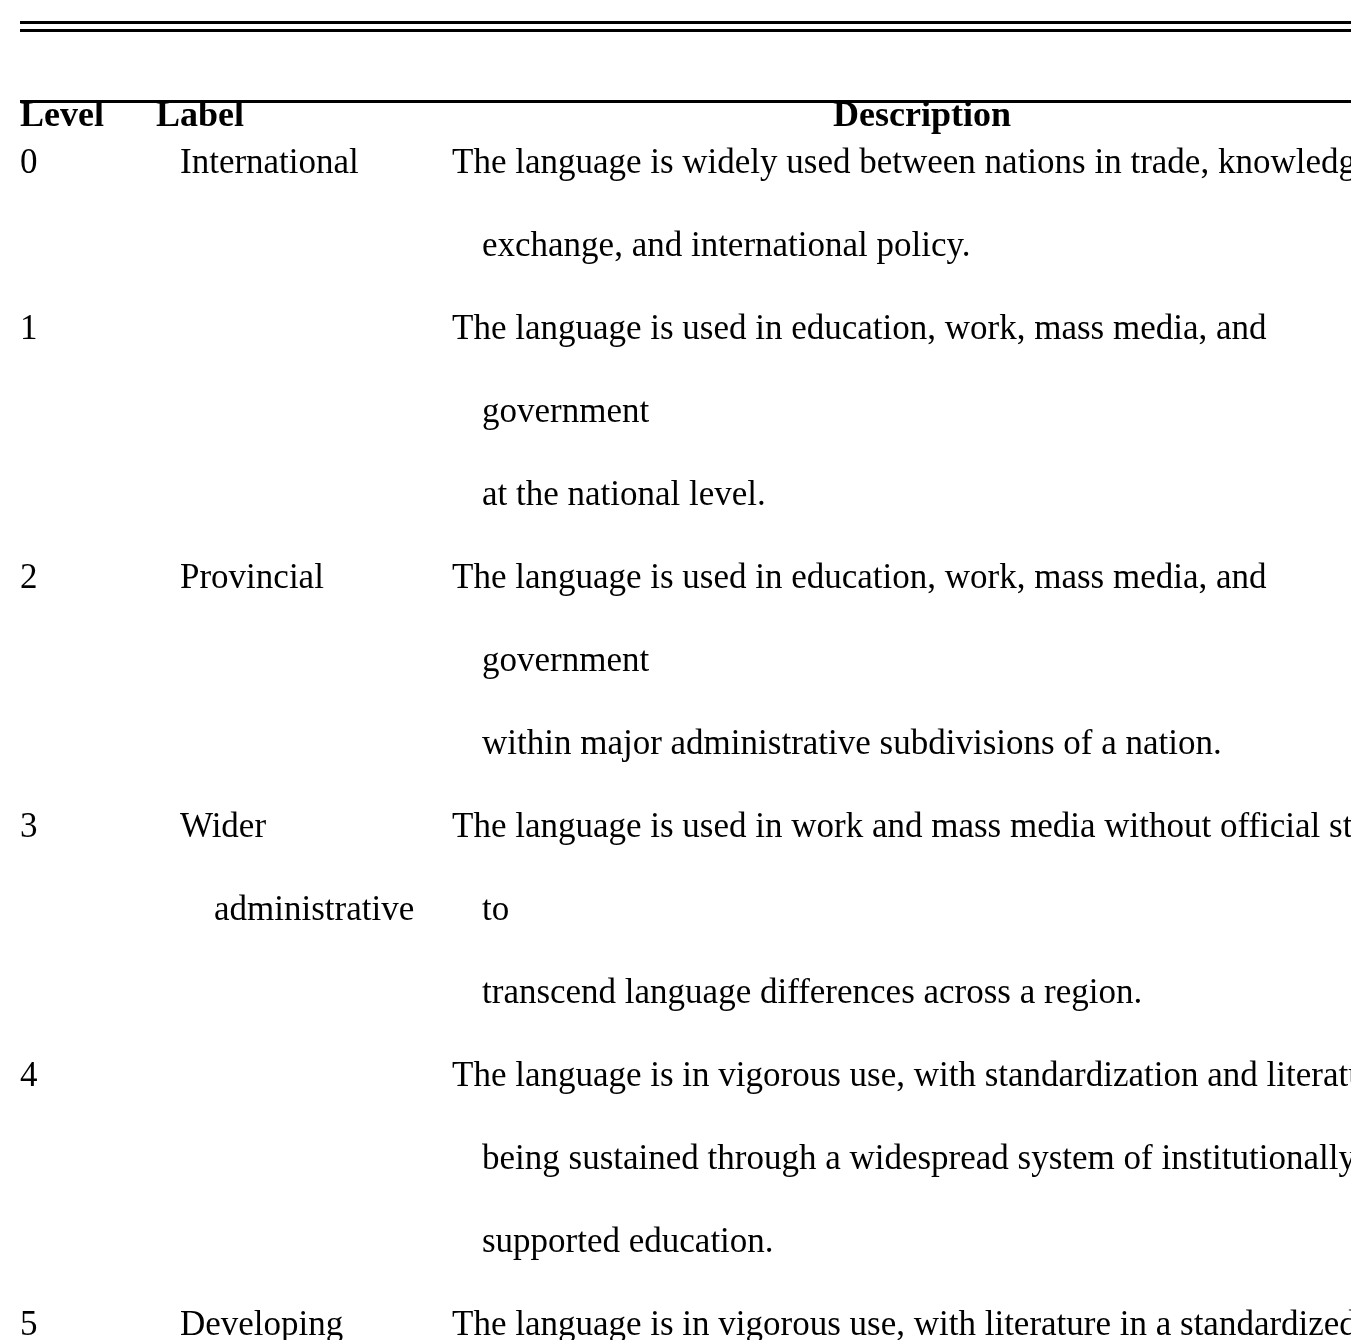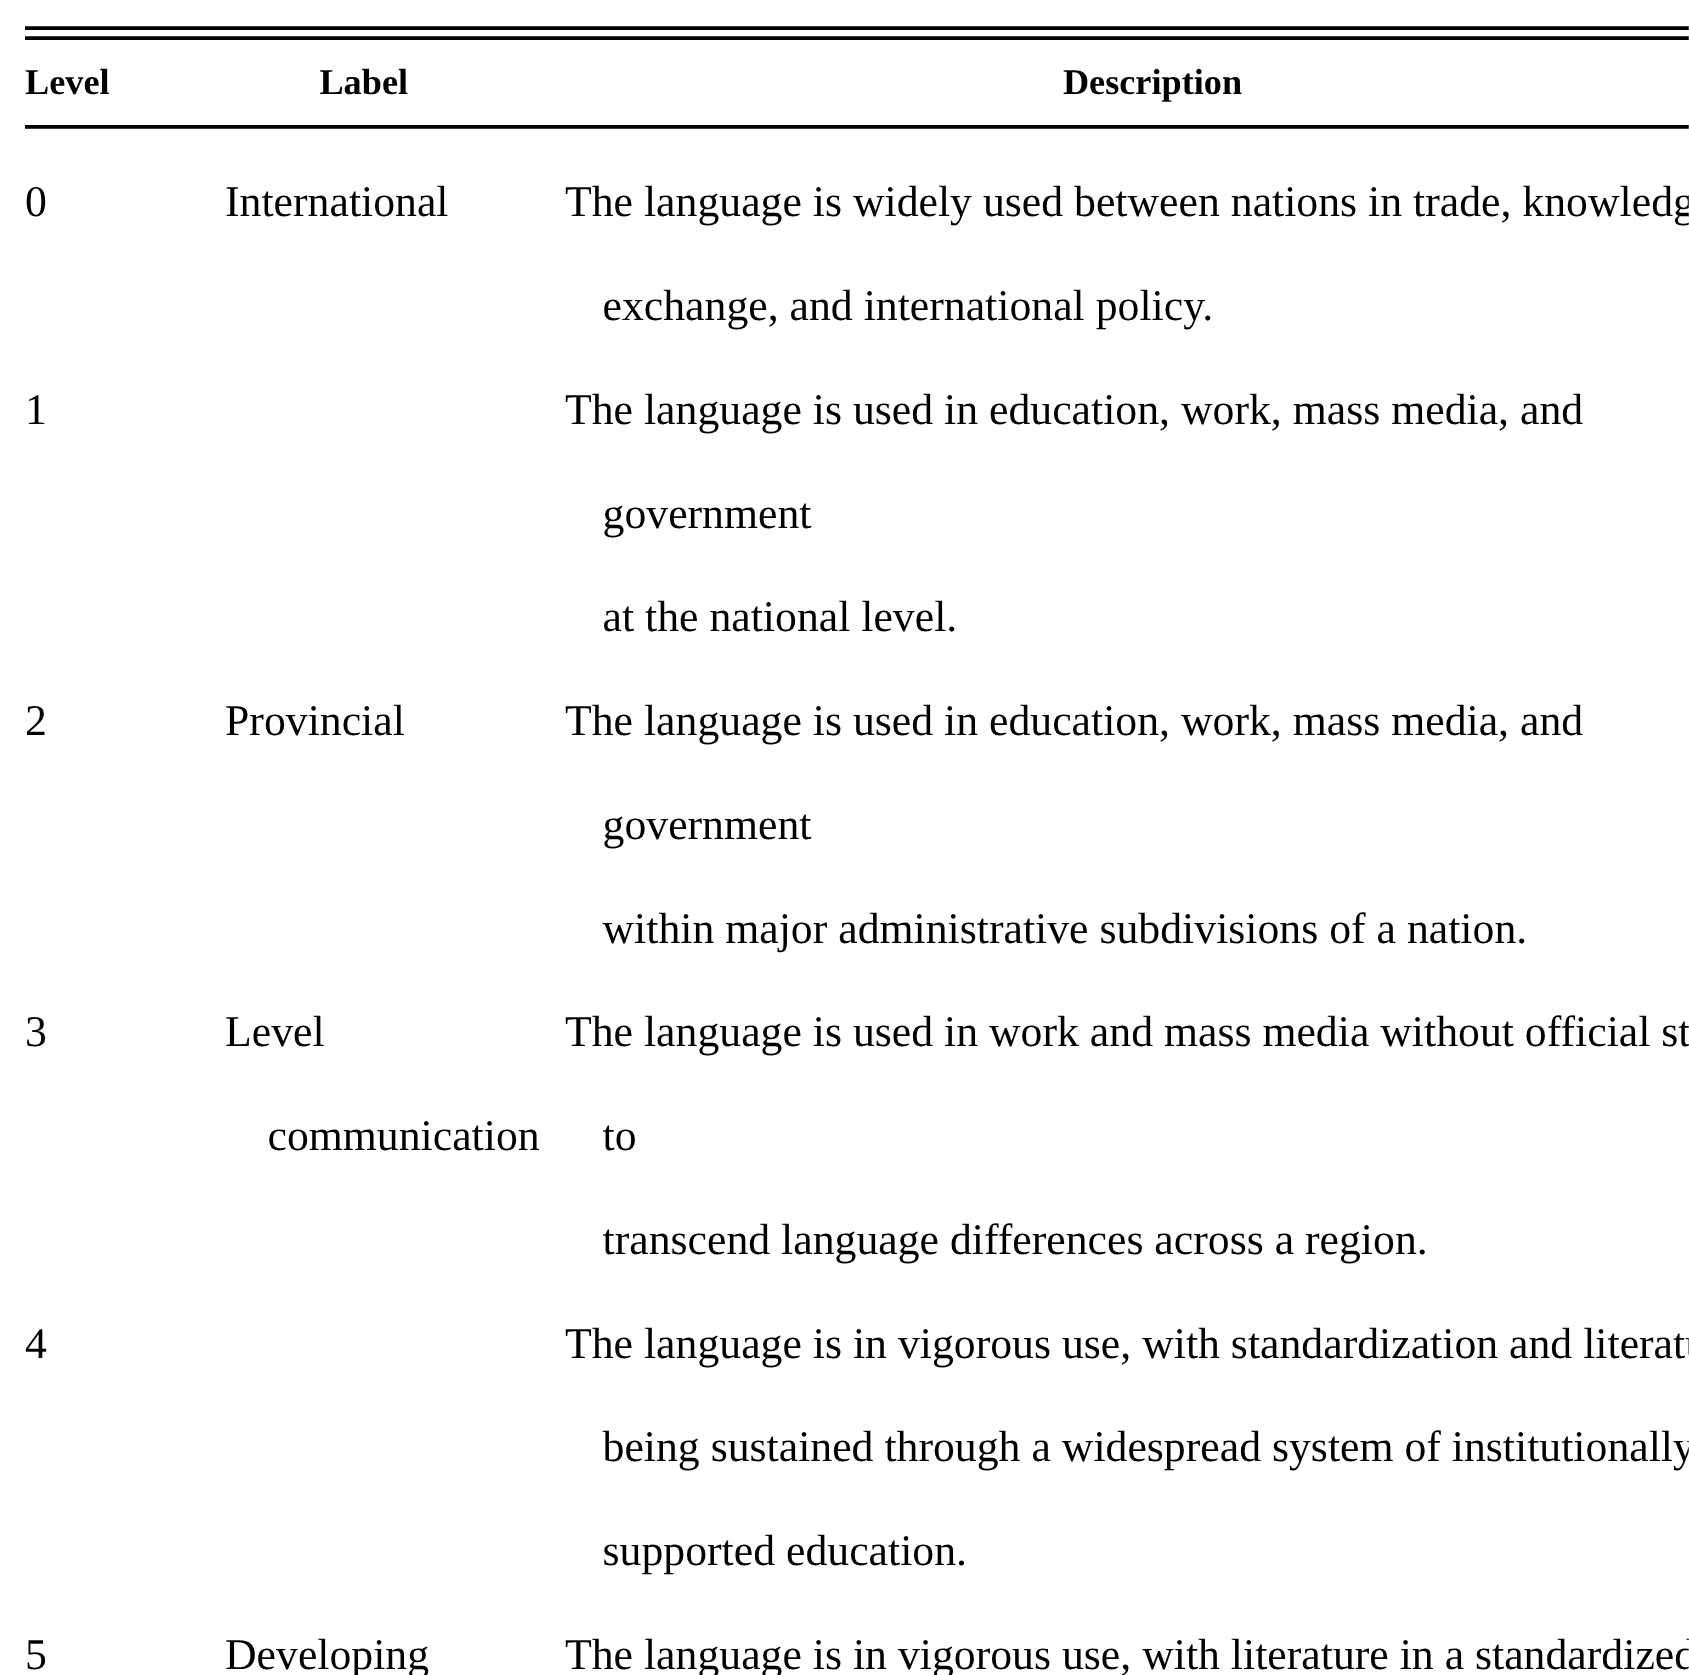--- a/index.html
+++ b/index.html
@@ -46,26 +46,27 @@
   .midrule    { margin-top: 0; }
 
   
   .thead {
     height: 68px;
     position: relative;
   }
   .thead .cell {
     position: absolute;
     font-weight: bold;
-    font-size: 29px;
+    font-size: 36px;
     line-height: 68px;
     white-space: nowrap;
+    margin-top: 48px;
   }
   .th-level { left: 0px; }
-  .th-label { left: 136px; width: 270px; text-align: center; }
+  .th-label { left: 136px; width: 270px; text-align: left; }
   .th-desc  { left: 432px; width: 940px; text-align: center; }
 
   
   .tbody {
     padding-top: 17px;
     padding-bottom: 18px;
   }
   .row {
     position: relative;
     min-height: 83px;
@@ -138,21 +139,21 @@
 
       <div class="row">
         <div class="cell c-level">2</div>
         <div class="cell c-label">Provincial</div>
         <div class="cell c-desc">The language is used in education, work, mass media, and government
 within major administrative subdivisions of a nation.</div>
       </div>
 
       <div class="row">
         <div class="cell c-level">3</div>
-        <div class="cell c-label">Level communication</div>
+        <div class="cell c-label">Wider administrative</div>
         <div class="cell c-desc">The language is used in work and mass media without official status to
 transcend language differences across a region.</div>
       </div>
 
       <div class="row">
         <div class="cell c-level">4</div>
         <div class="cell c-desc">The language is in vigorous use, with standardization and literature
 being sustained through a widespread system of institutionally
 supported education.</div>
       </div>

